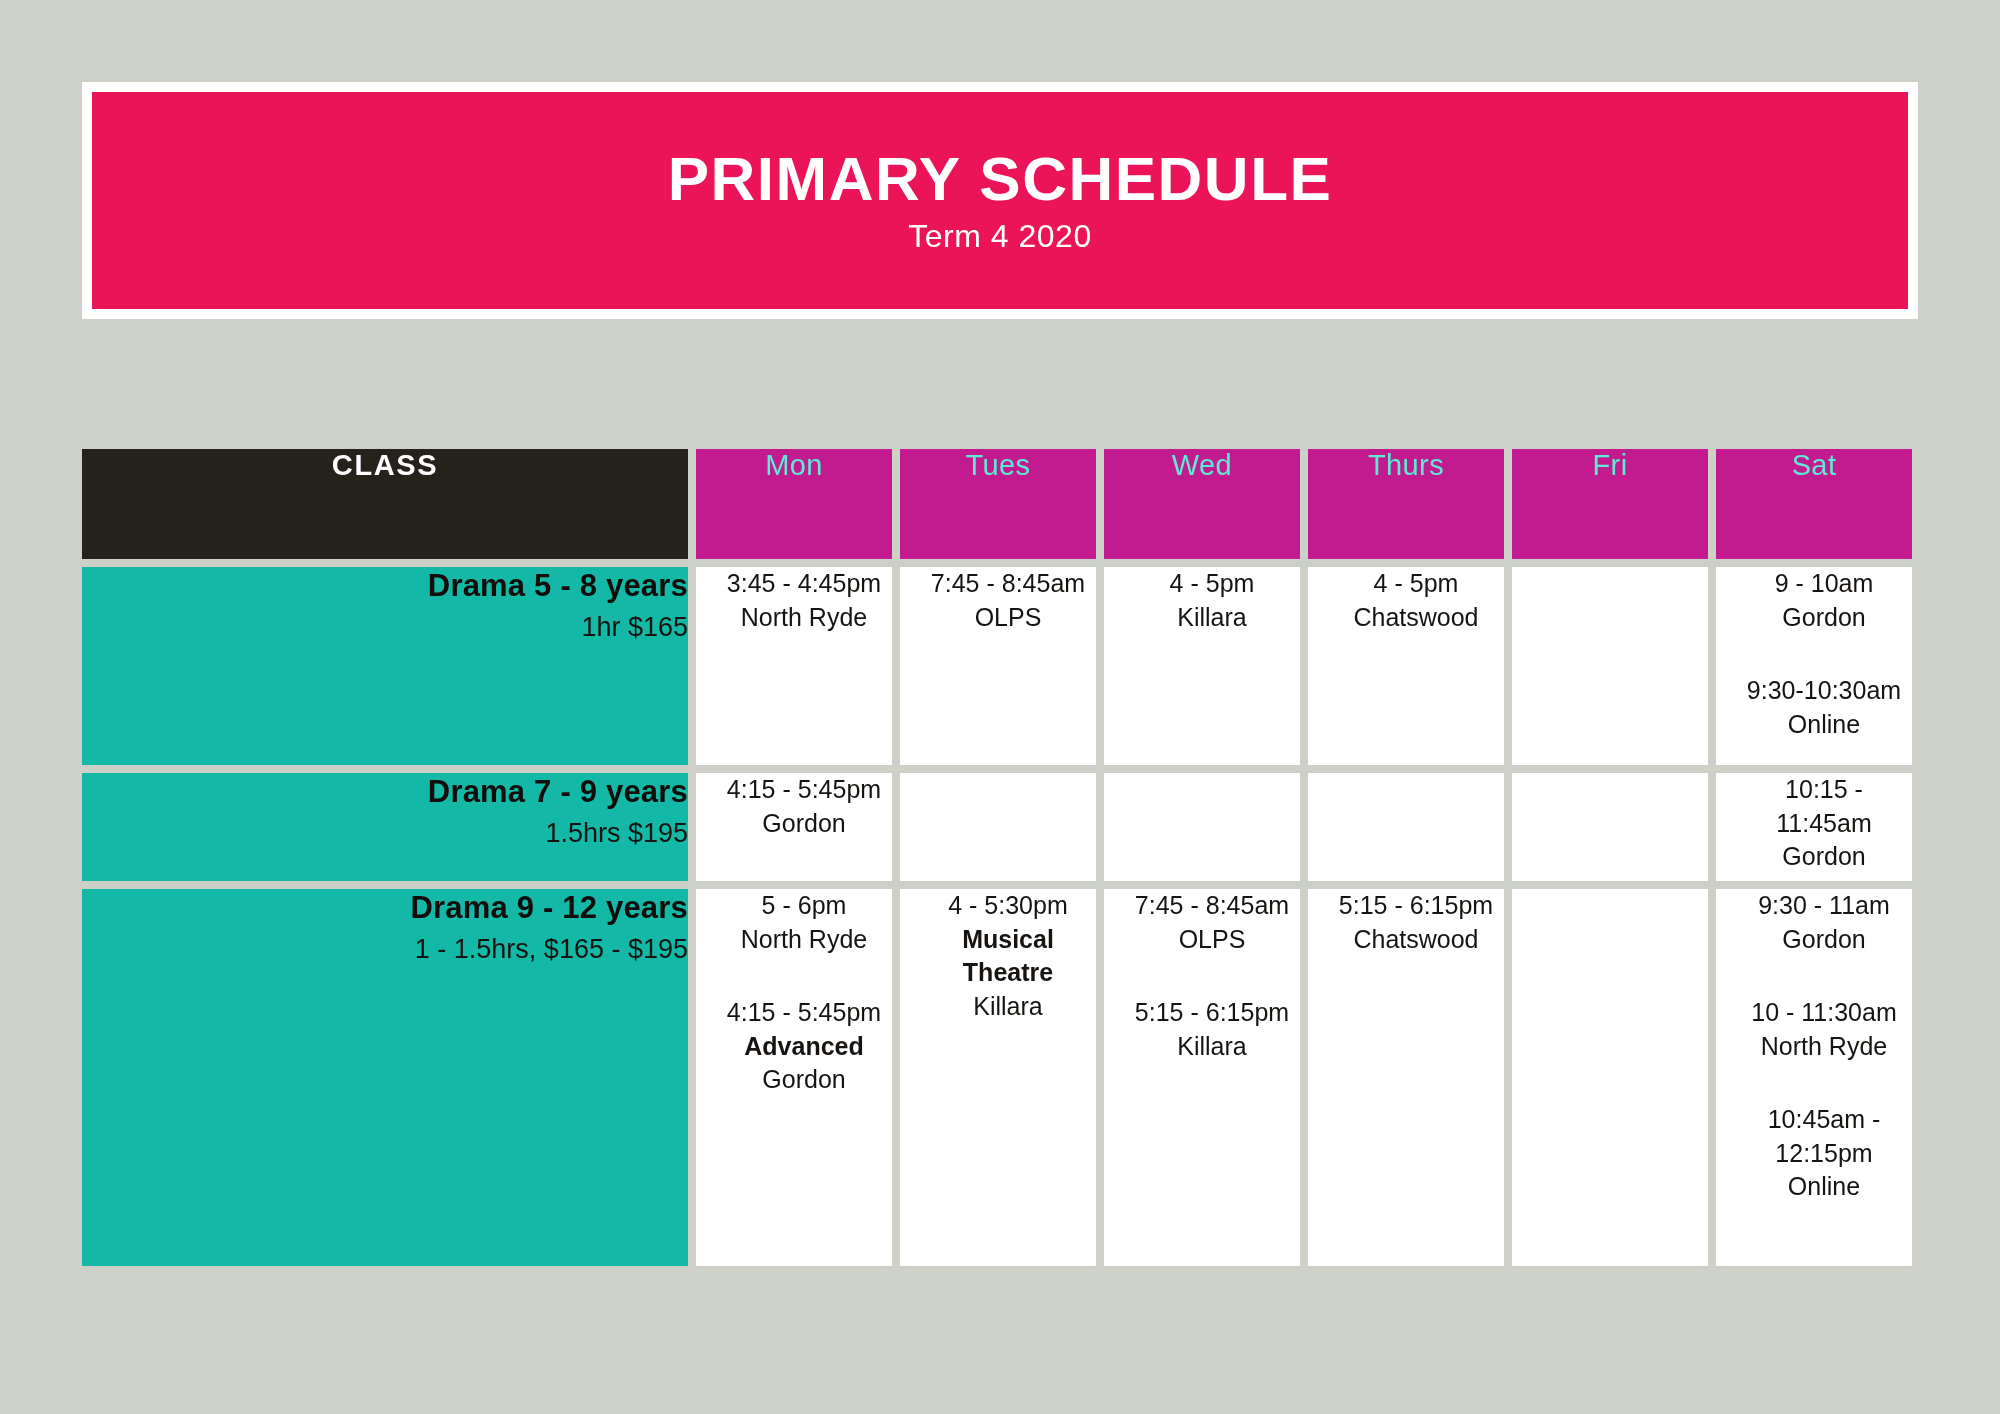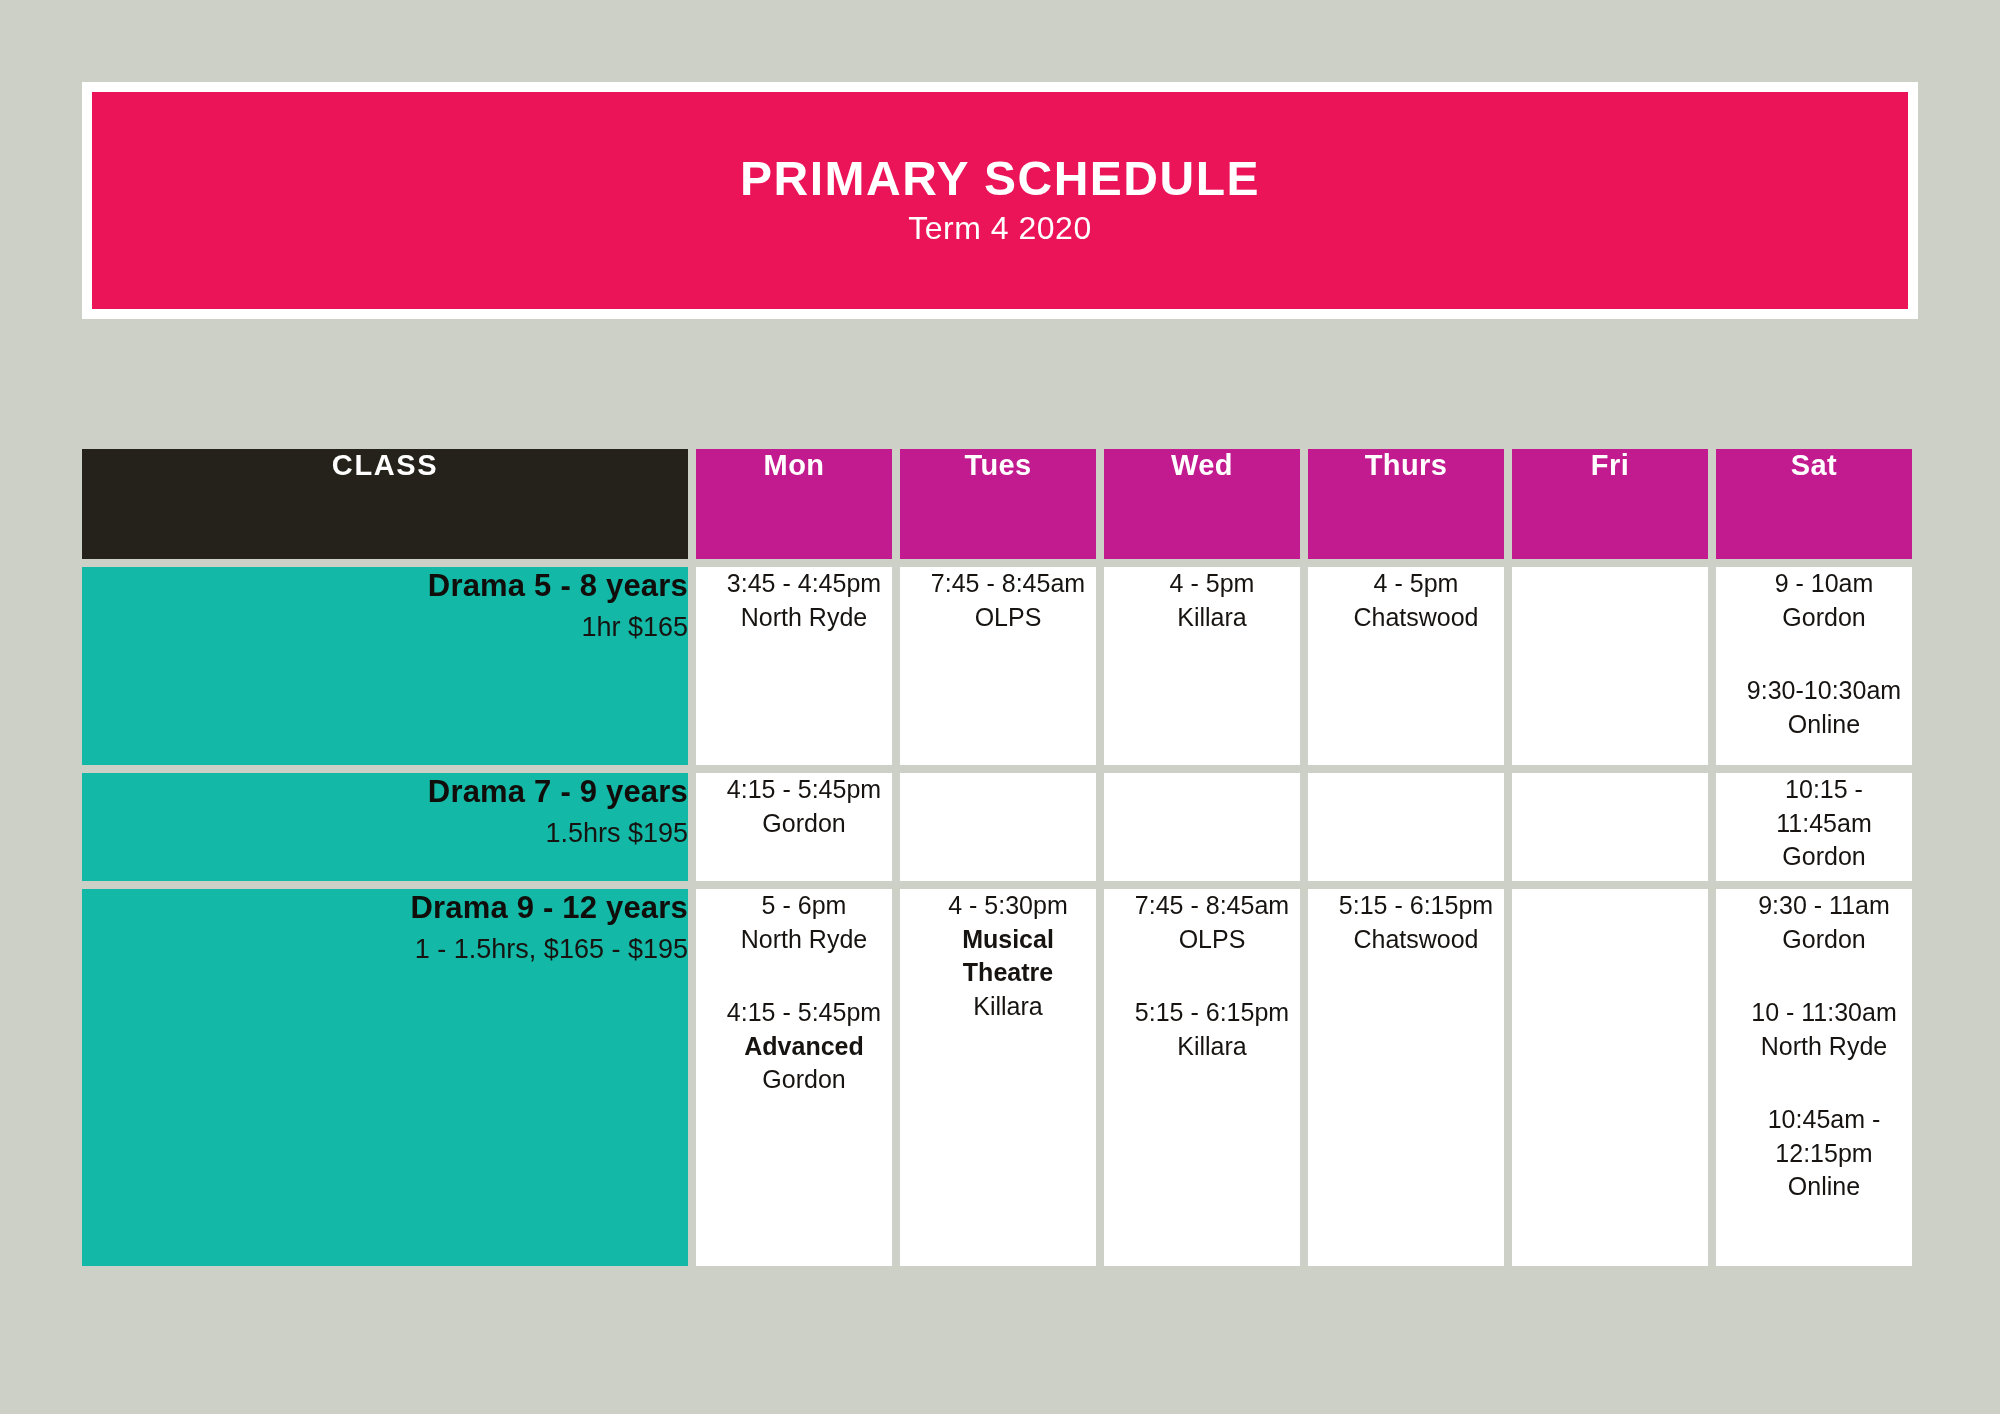--- a/index.html
+++ b/index.html
@@ -36,21 +36,21 @@
     height: 100%;
     background: #ec1458;
     display: flex;
     flex-direction: column;
     align-items: center;
     justify-content: center;
     box-sizing: border-box;
   }
   .banner-title {
     color: #ffffff;
-    font-size: 48px;
+    font-size: 62px;
     font-weight: 700;
     letter-spacing: 1.5px;
     line-height: 1.05;
     text-align: center;
     margin: 0 0 6px 0;
   }
   .banner-subtitle {
     color: #ffffff;
     font-size: 32px;
     font-weight: 400;
@@ -84,24 +84,24 @@
     background: #25211b;
     color: #ffffff;
     height: 110px;
     font-size: 29px;
     font-weight: 700;
     letter-spacing: 1.6px;
     vertical-align: middle;
   }
   .th-day {
     background: #c21a8f;
-    color: #ffffff;
+    color: #5eead4;
     height: 110px;
     font-size: 29px;
-    font-weight: 700;
+    font-weight: 400;
     letter-spacing: 0.4px;
     text-align: center;
     vertical-align: middle;
   }
 
   
   .cell {
     background: #ffffff;
     text-align: center;
     color: #18140f;

